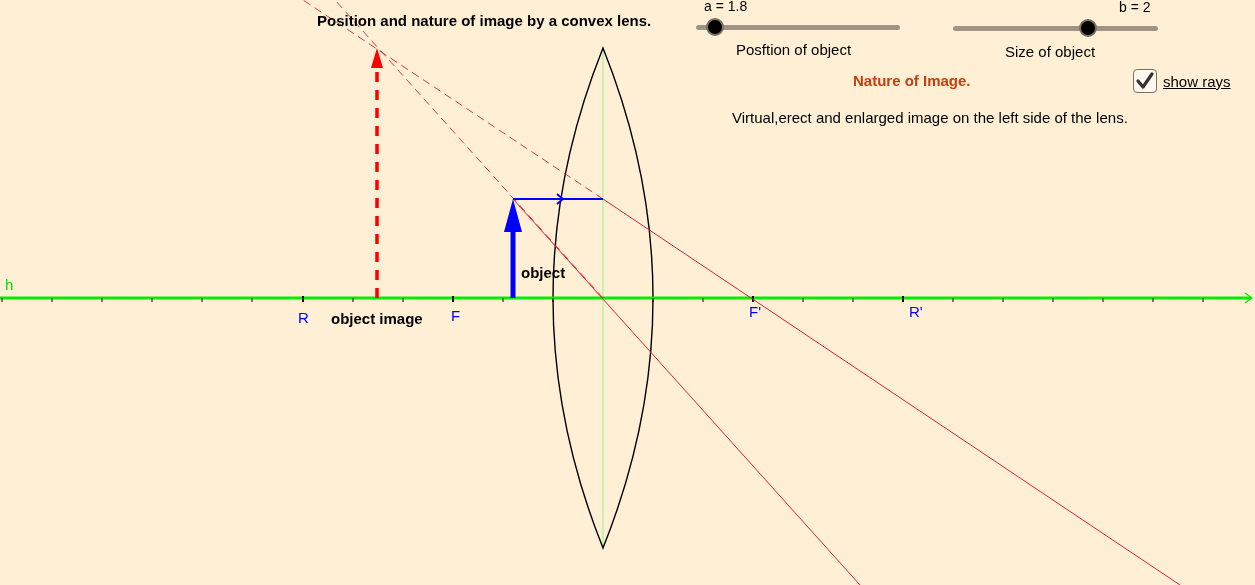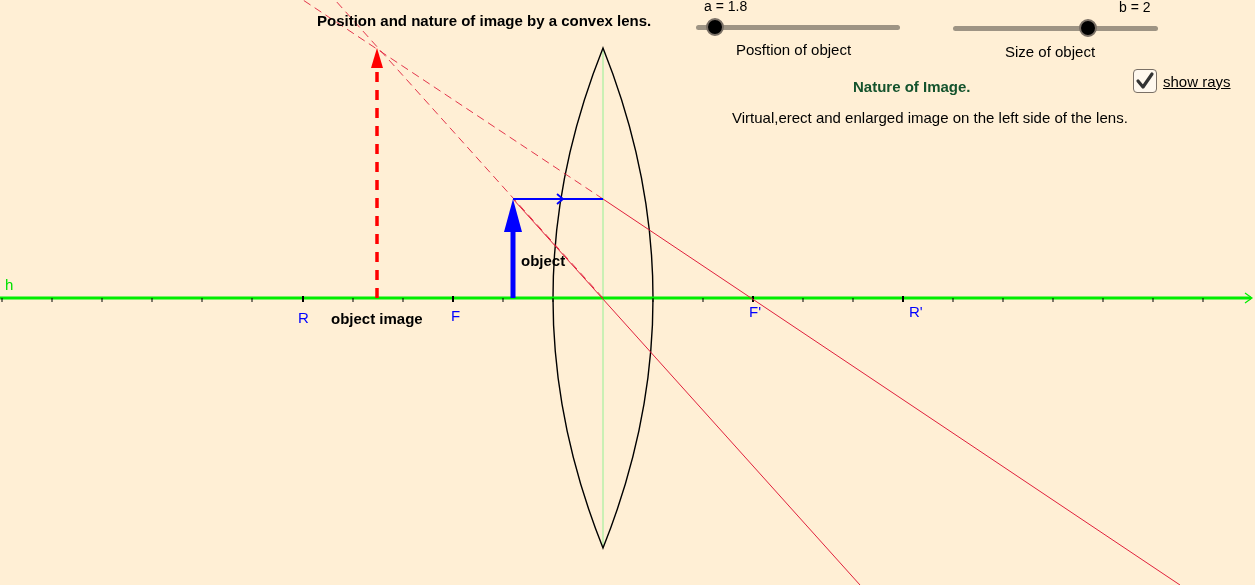--- a/index.html
+++ b/index.html
@@ -7,21 +7,21 @@
       width: 1255px; height: 585px; overflow: hidden;
       background: #FFEFD5;
       font-family: "Liberation Sans", sans-serif;
       position: relative;
     }
     #canvas { position: absolute; left: 0; top: 0; }
     .txt { position: absolute; white-space: nowrap; color: #000; }
     .title { left: 317px; top: 4px; font-size: 15px; font-weight: bold; margin-top: 8px; }
     .slider-label { font-size: 14px; }
     .slider-caption { font-size: 15px; }
-    .nature-head { left: 853px; top: 78px; font-size: 15px; font-weight: bold; color: #14532d; }
+    .nature-head { left: 853px; top: 72px; font-size: 15px; font-weight: bold; color: #c2410c; }
     .nature-text { left: 732px; top: 109px; font-size: 15px; font-weight: normal; }
     .axis-label { font-size: 15px; color: #0000FF; }
     .obj-label { font-size: 15px; font-weight: bold; }
     .h-label { left: 5px; top: 276px; font-size: 15px; color: #00E000; }
     .slider {
       position: absolute; height: 5px; background: #9E9484; border-radius: 3px;
     }
     .knob {
       position: absolute; width: 14px; height: 14px; border-radius: 50%;
       background: #000; border: 2px solid #7a7066; top: -7px; box-sizing: content-box;
@@ -112,14 +112,14 @@
   </svg>
 </div>
 <div class="txt cb-label">show rays</div>
 
 <div class="txt h-label">h</div>
 <div class="txt axis-label" style="left:298px; top:309px;">R</div>
 <div class="txt axis-label" style="left:451px; top:307px;">F</div>
 <div class="txt axis-label" style="left:749px; top:303px;">F'</div>
 <div class="txt axis-label" style="left:909px; top:303px;">R'</div>
 
-<div class="txt obj-label" style="left:521px; top:252px;">object</div>
+<div class="txt obj-label" style="left:521px; top:264px;">object</div>
 <div class="txt obj-label" style="left:331px; top:310px;">object image</div>
 
 </body></html>

